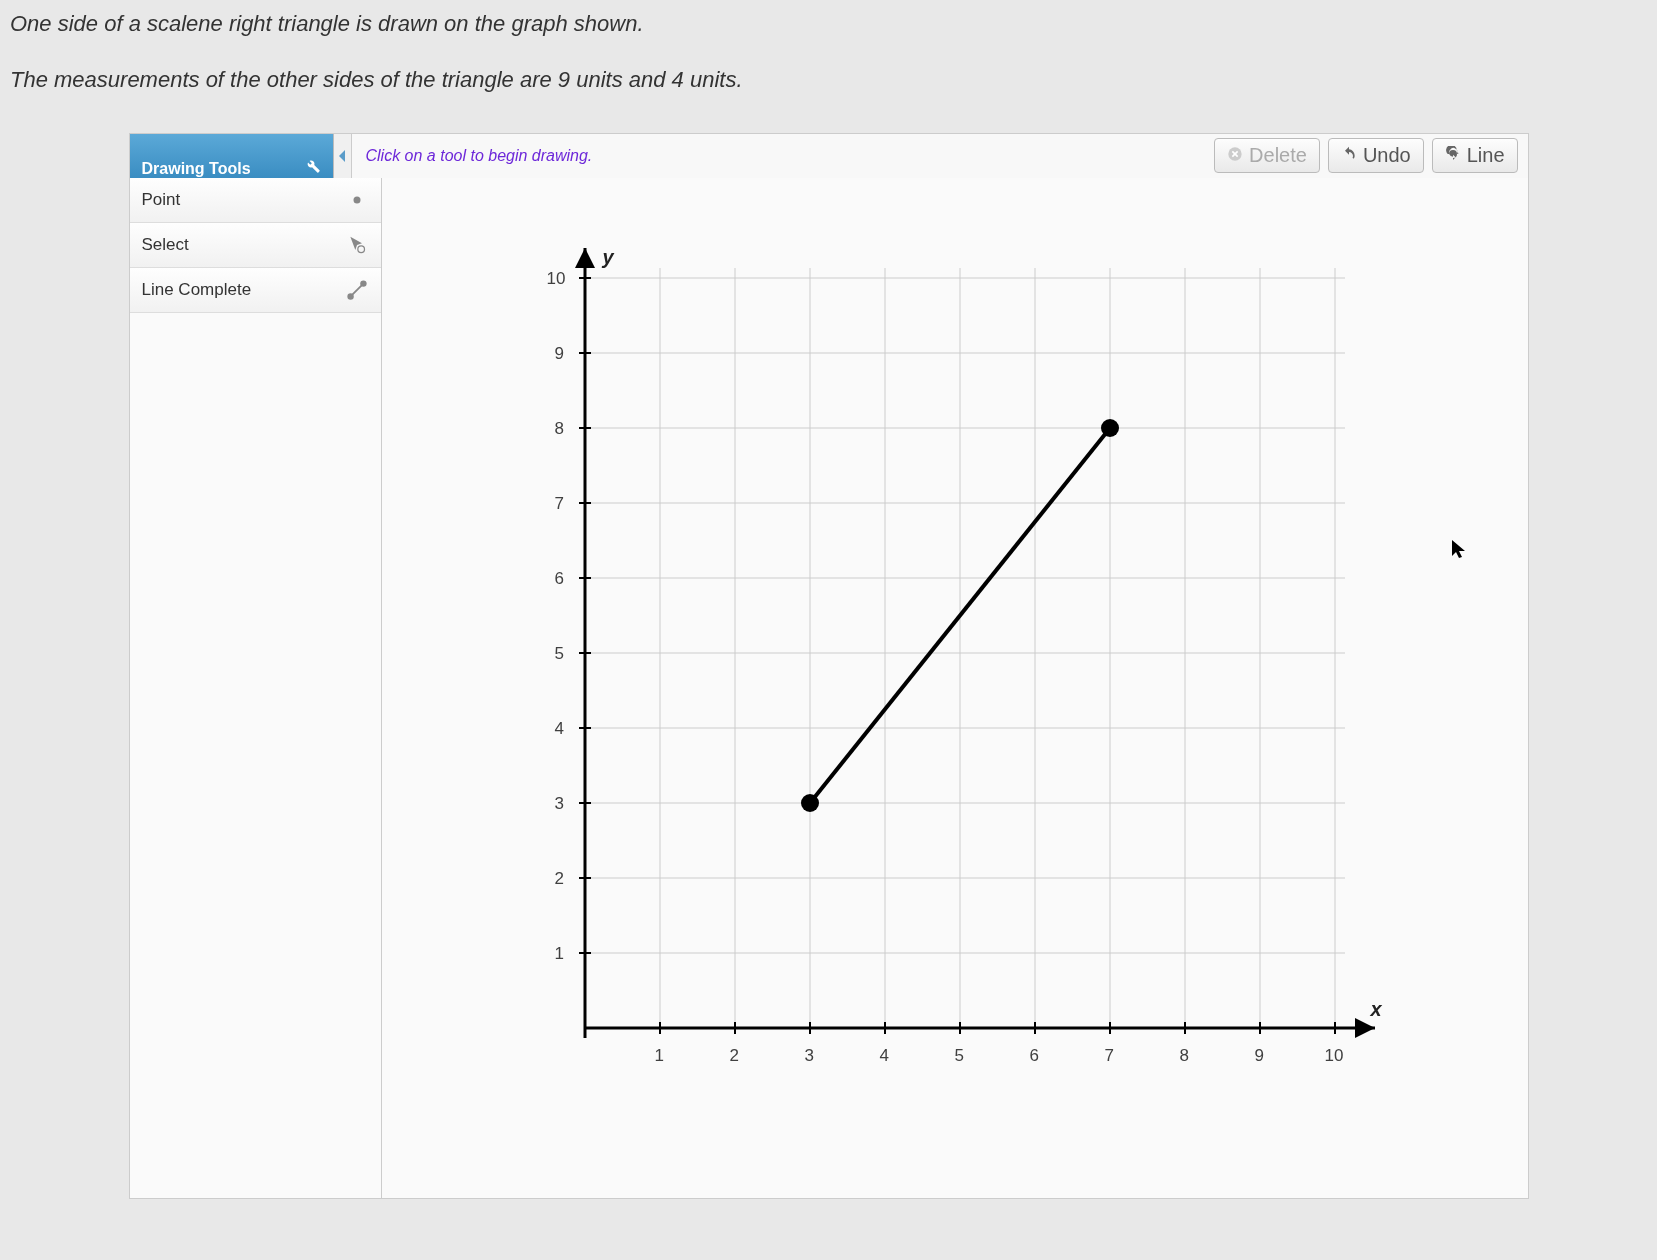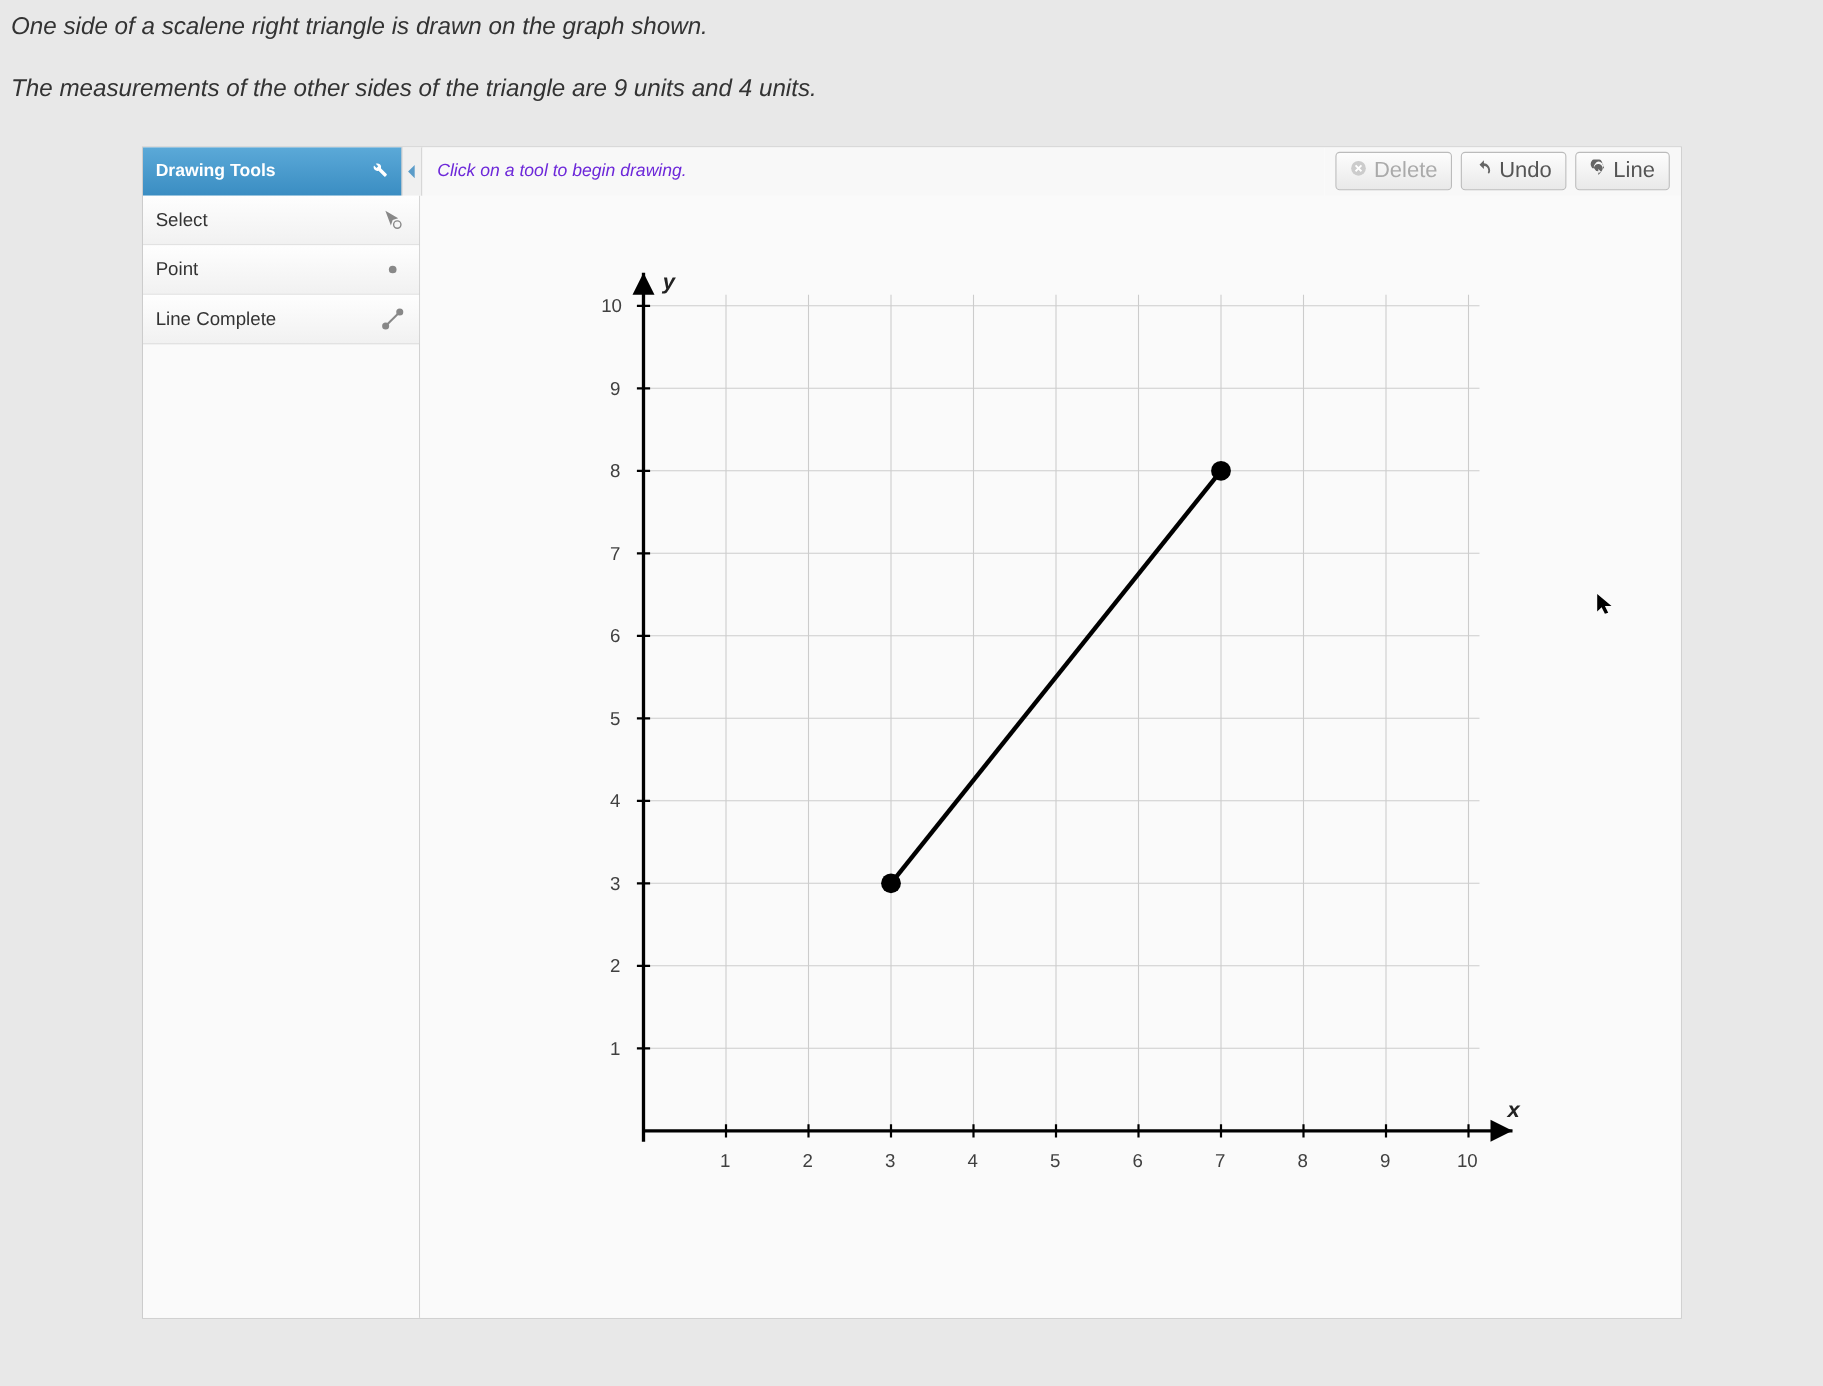--- a/index.html
+++ b/index.html
@@ -29,23 +29,23 @@
       align-items: stretch;
       height: 44px;
     }
     .tools-header {
       background: linear-gradient(#5ba9d8, #3a8dc2);
       color: #fff;
       font-weight: bold;
       font-size: 16px;
       padding: 0 12px;
       display: flex;
-      align-items: center;
+      align-items: flex-end;
       justify-content: space-between;
-      width: 236px;
+      width: 204px;
       border-right: 1px solid #bbb;
     }
     .tools-header .wrench-icon svg { width: 18px; height: 18px; fill: #fff; }
     .collapse-arrow {
       width: 18px;
       display: flex;
       align-items: center;
       justify-content: center;
       background: #f0f0f0;
       border-right: 1px solid #ccc;
@@ -184,33 +184,33 @@
             </svg>
         </span>
         <span>Line</span>
       </button>
     </div>
   </div>
 
   <div class="main-area">
     <div class="tool-list">
       <div class="tool-item">
+        <span>Point</span>
+        <span class="tool-icon">
+          <svg viewBox="0 0 24 24" width="14" height="14">
+              <circle cx="12" cy="12" r="6" fill="#888"></circle>
+            </svg>
+        </span>
+      </div>
+      <div class="tool-item">
         <span>Select</span>
         <span class="tool-icon">
           <svg viewBox="0 0 24 24" width="20" height="20">
               <path d="M4 2l6 16 2-6 6-2z" fill="#888"></path>
               <circle cx="17" cy="17" r="4" fill="none" stroke="#888" stroke-width="1.5"></circle>
-            </svg>
-        </span>
-      </div>
-      <div class="tool-item">
-        <span>Point</span>
-        <span class="tool-icon">
-          <svg viewBox="0 0 24 24" width="14" height="14">
-              <circle cx="12" cy="12" r="6" fill="#888"></circle>
             </svg>
         </span>
       </div>
       <div class="tool-item">
         <span>Line Complete</span>
         <span class="tool-icon">
           <svg viewBox="0 0 24 24" width="22" height="22">
               <circle cx="5" cy="19" r="3.5" fill="#888"></circle>
               <circle cx="19" cy="5" r="3.5" fill="#888"></circle>
               <line x1="5" y1="19" x2="19" y2="5" stroke="#888" stroke-width="2"></line>

